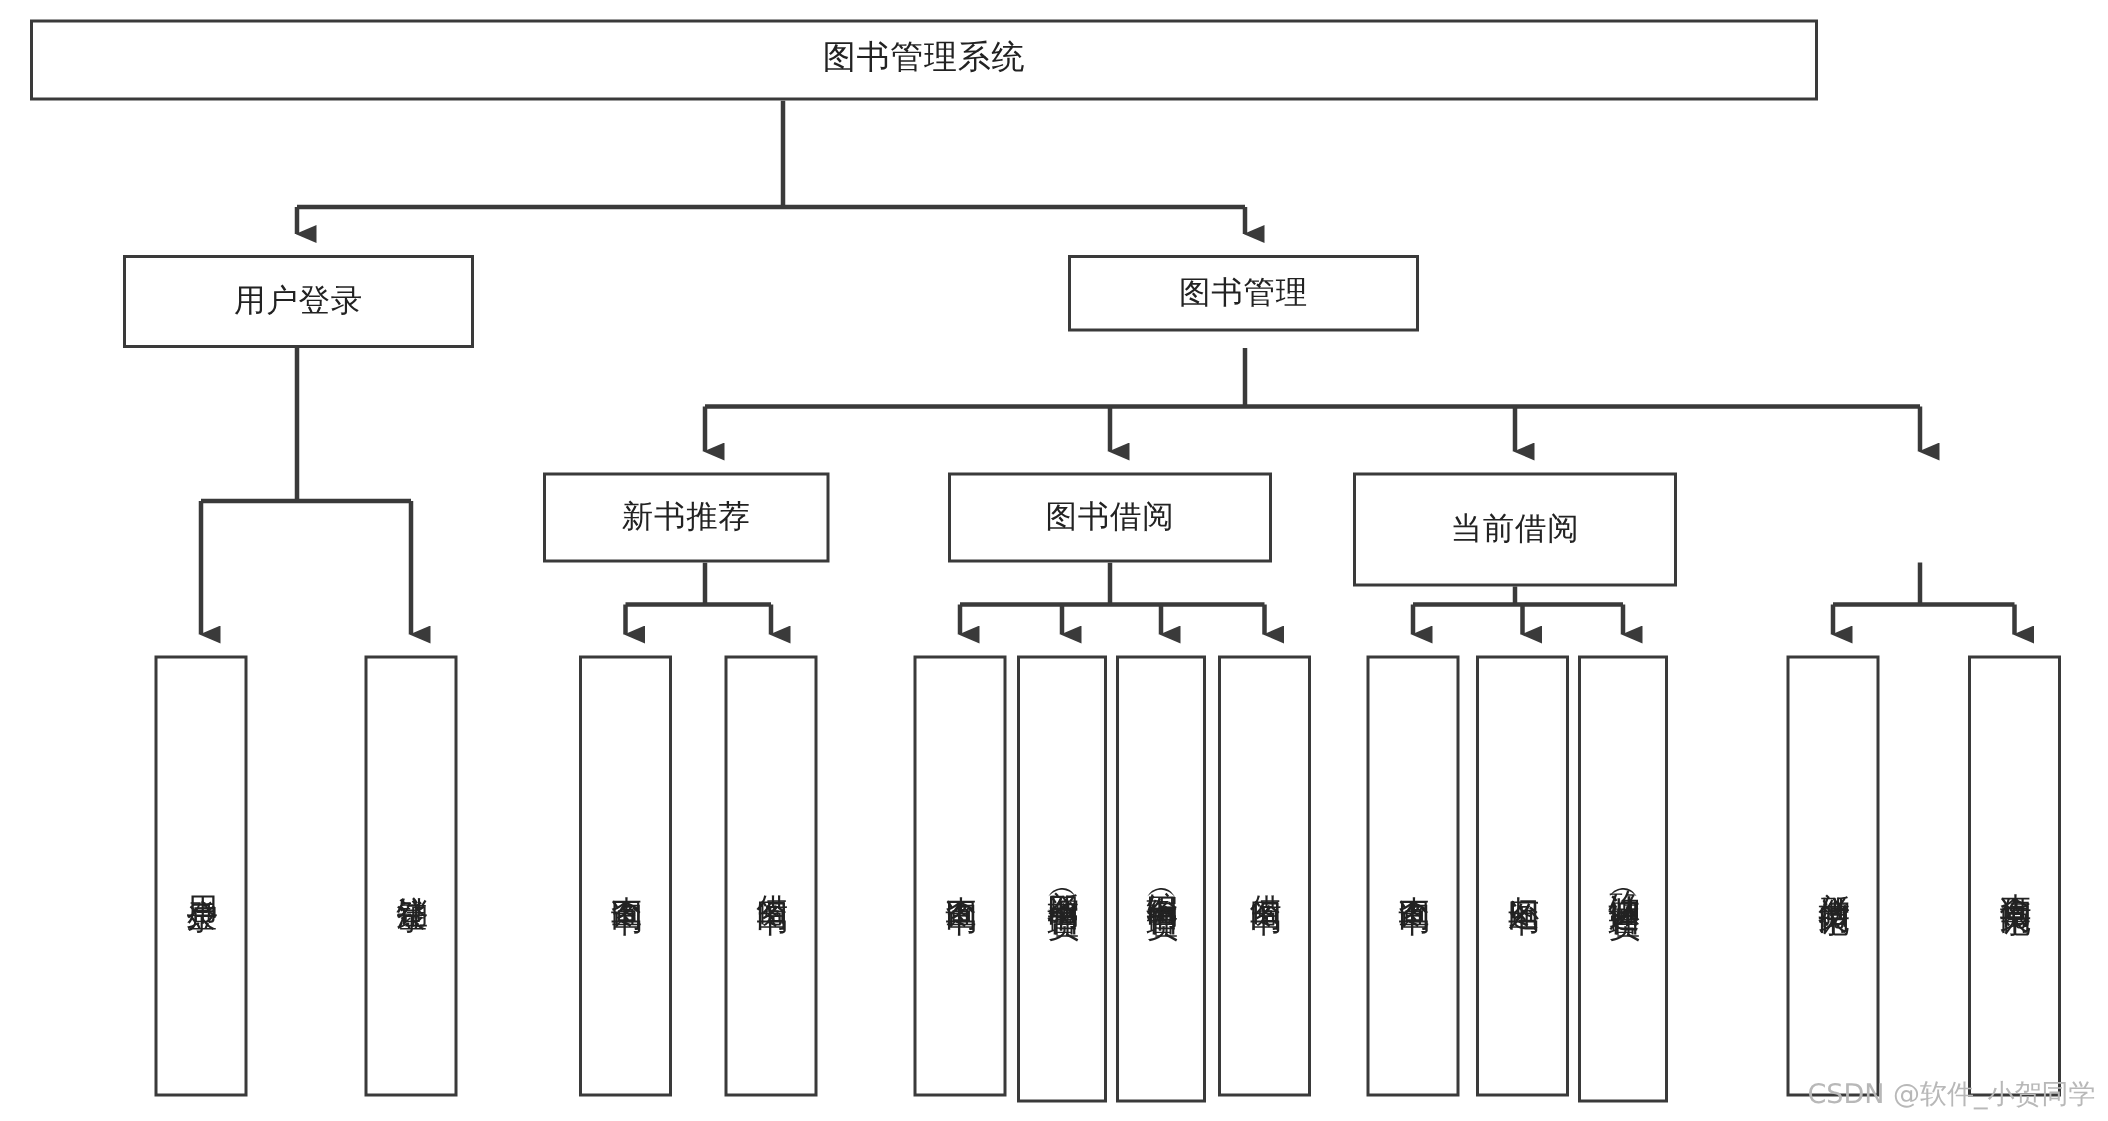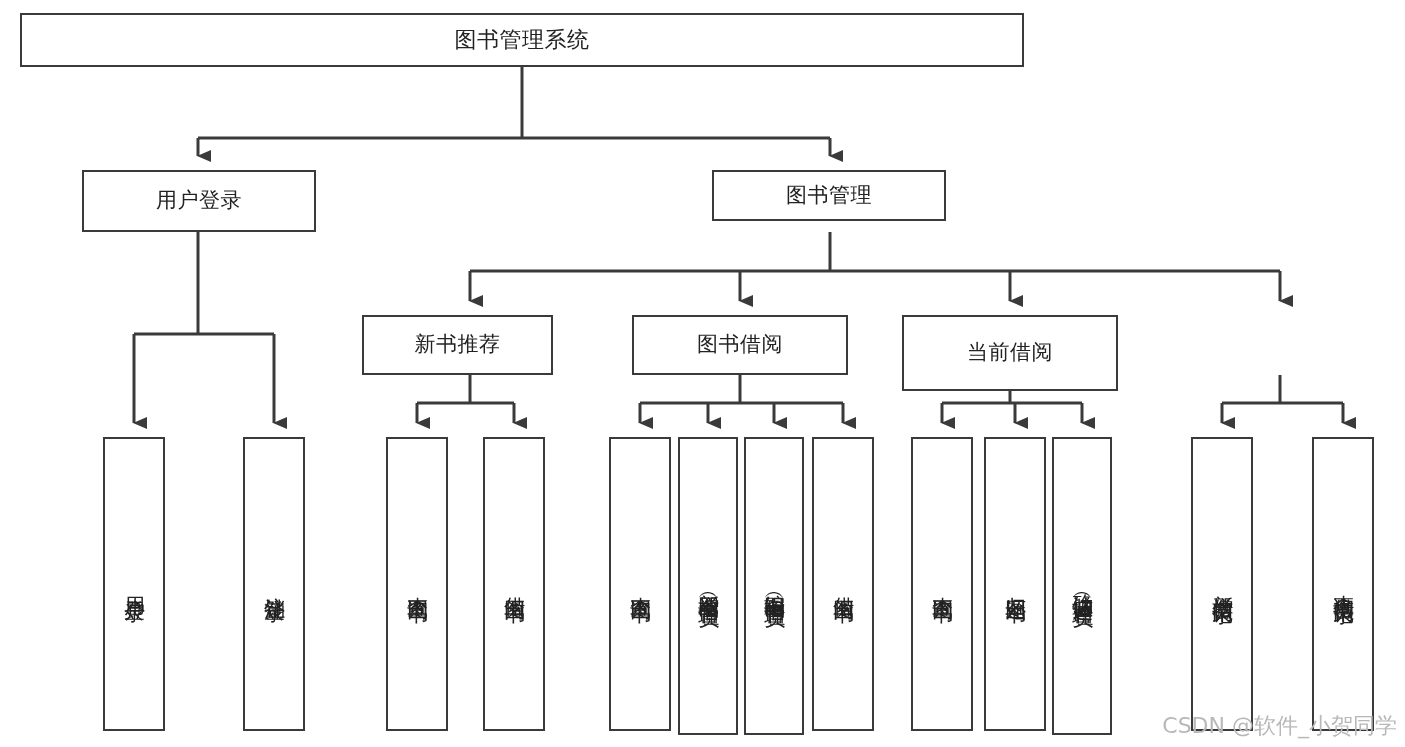--- a/index.html
+++ b/index.html
@@ -49,21 +49,21 @@
     text-orientation: upright;
     white-space: nowrap;
     letter-spacing: 2px;
     font-size: 21px;
   }
   .node.root .label { font-size: 22px; }
   .watermark {
     position: absolute;
     right: 8px;
     bottom: 6px;
-    font-size: 22px;
+    font-size: 18px;
     color: #b8b8b8;
     z-index: 5;
     white-space: nowrap;
     font-family: "DejaVu Sans", "Liberation Sans", sans-serif;
   }
 </style>
 </head>
 <body>
 
 <div id="diagram-root">
@@ -111,21 +111,21 @@
       <path d="M 1015 403 L 1015 423" marker-end="url(#arrow)"></path>
       <path d="M 1082 403 L 1082 423" marker-end="url(#arrow)"></path>
 
       <path d="M 1280 375 L 1280 403"></path>
       <path d="M 1222 403 L 1343 403"></path>
       <path d="M 1222 403 L 1222 423" marker-end="url(#arrow)"></path>
       <path d="M 1343 403 L 1343 423" marker-end="url(#arrow)"></path>
     </g>
   </svg>
 
-  <div class="node root" style="left:20px; top:13px; width:1004px; height:54px;">
+  <div class="node root" style="left:20px; top:13px; width:1192px; height:54px;font-family:Liberation Mono, monospace;">
     <span class="label">图书管理系统</span>
   </div>
 
   <div class="node" style="left:82px; top:170px; width:234px; height:62px;">
     <span class="label">用户登录</span>
   </div>
   <div class="node" style="left:712px; top:170px; width:234px; height:51px;">
     <span class="label">图书管理</span>
   </div>
 

